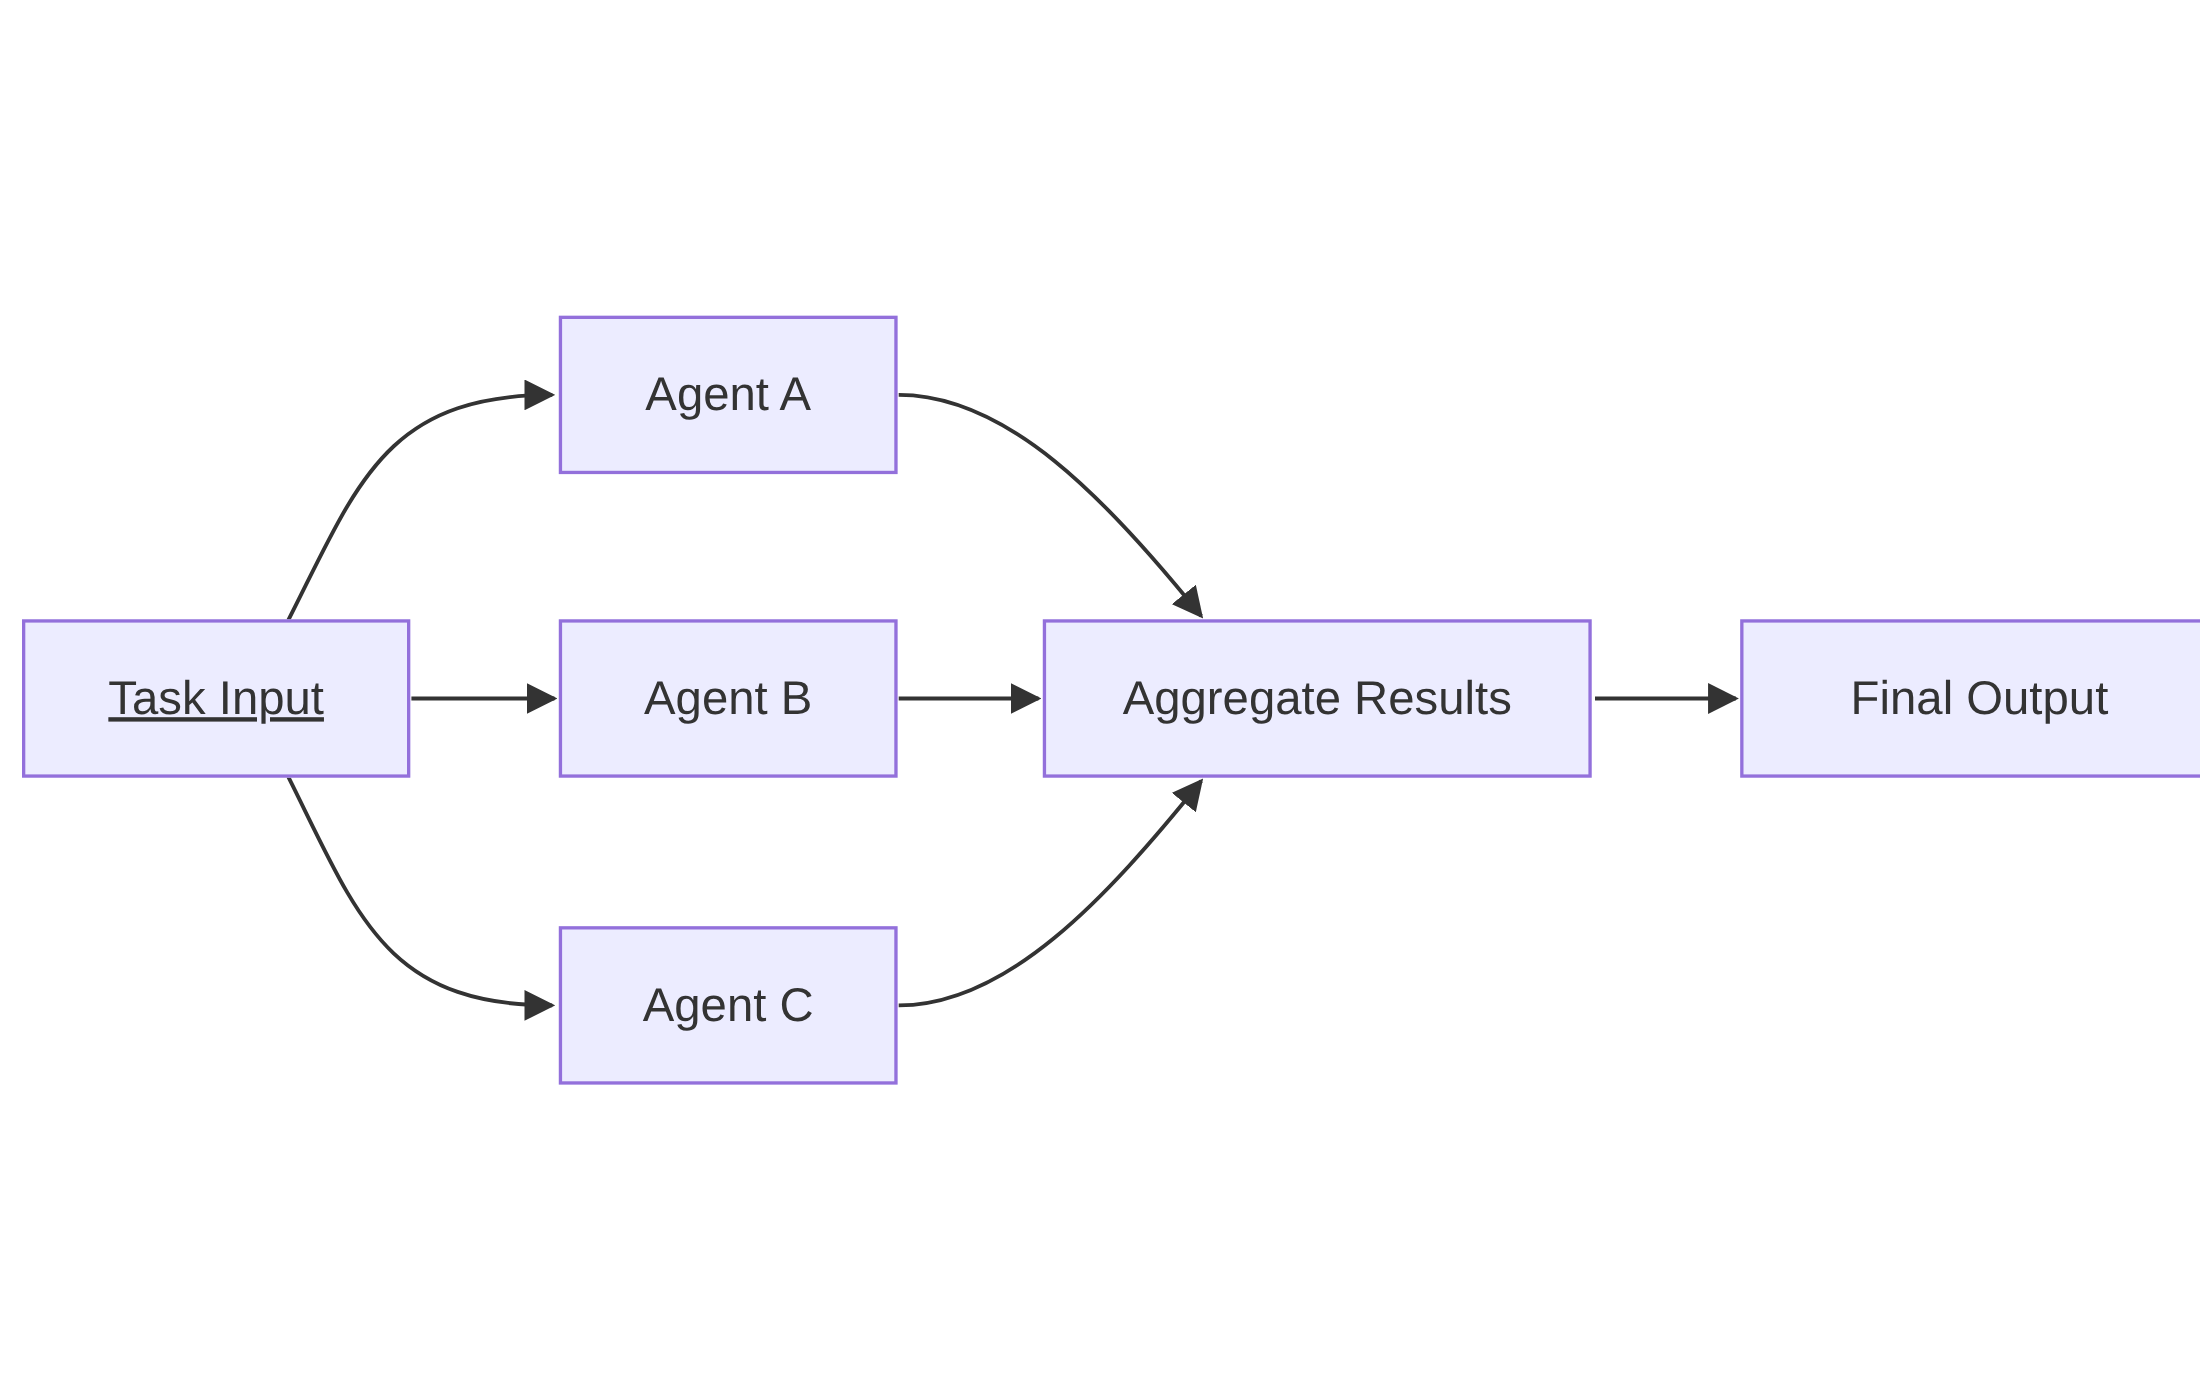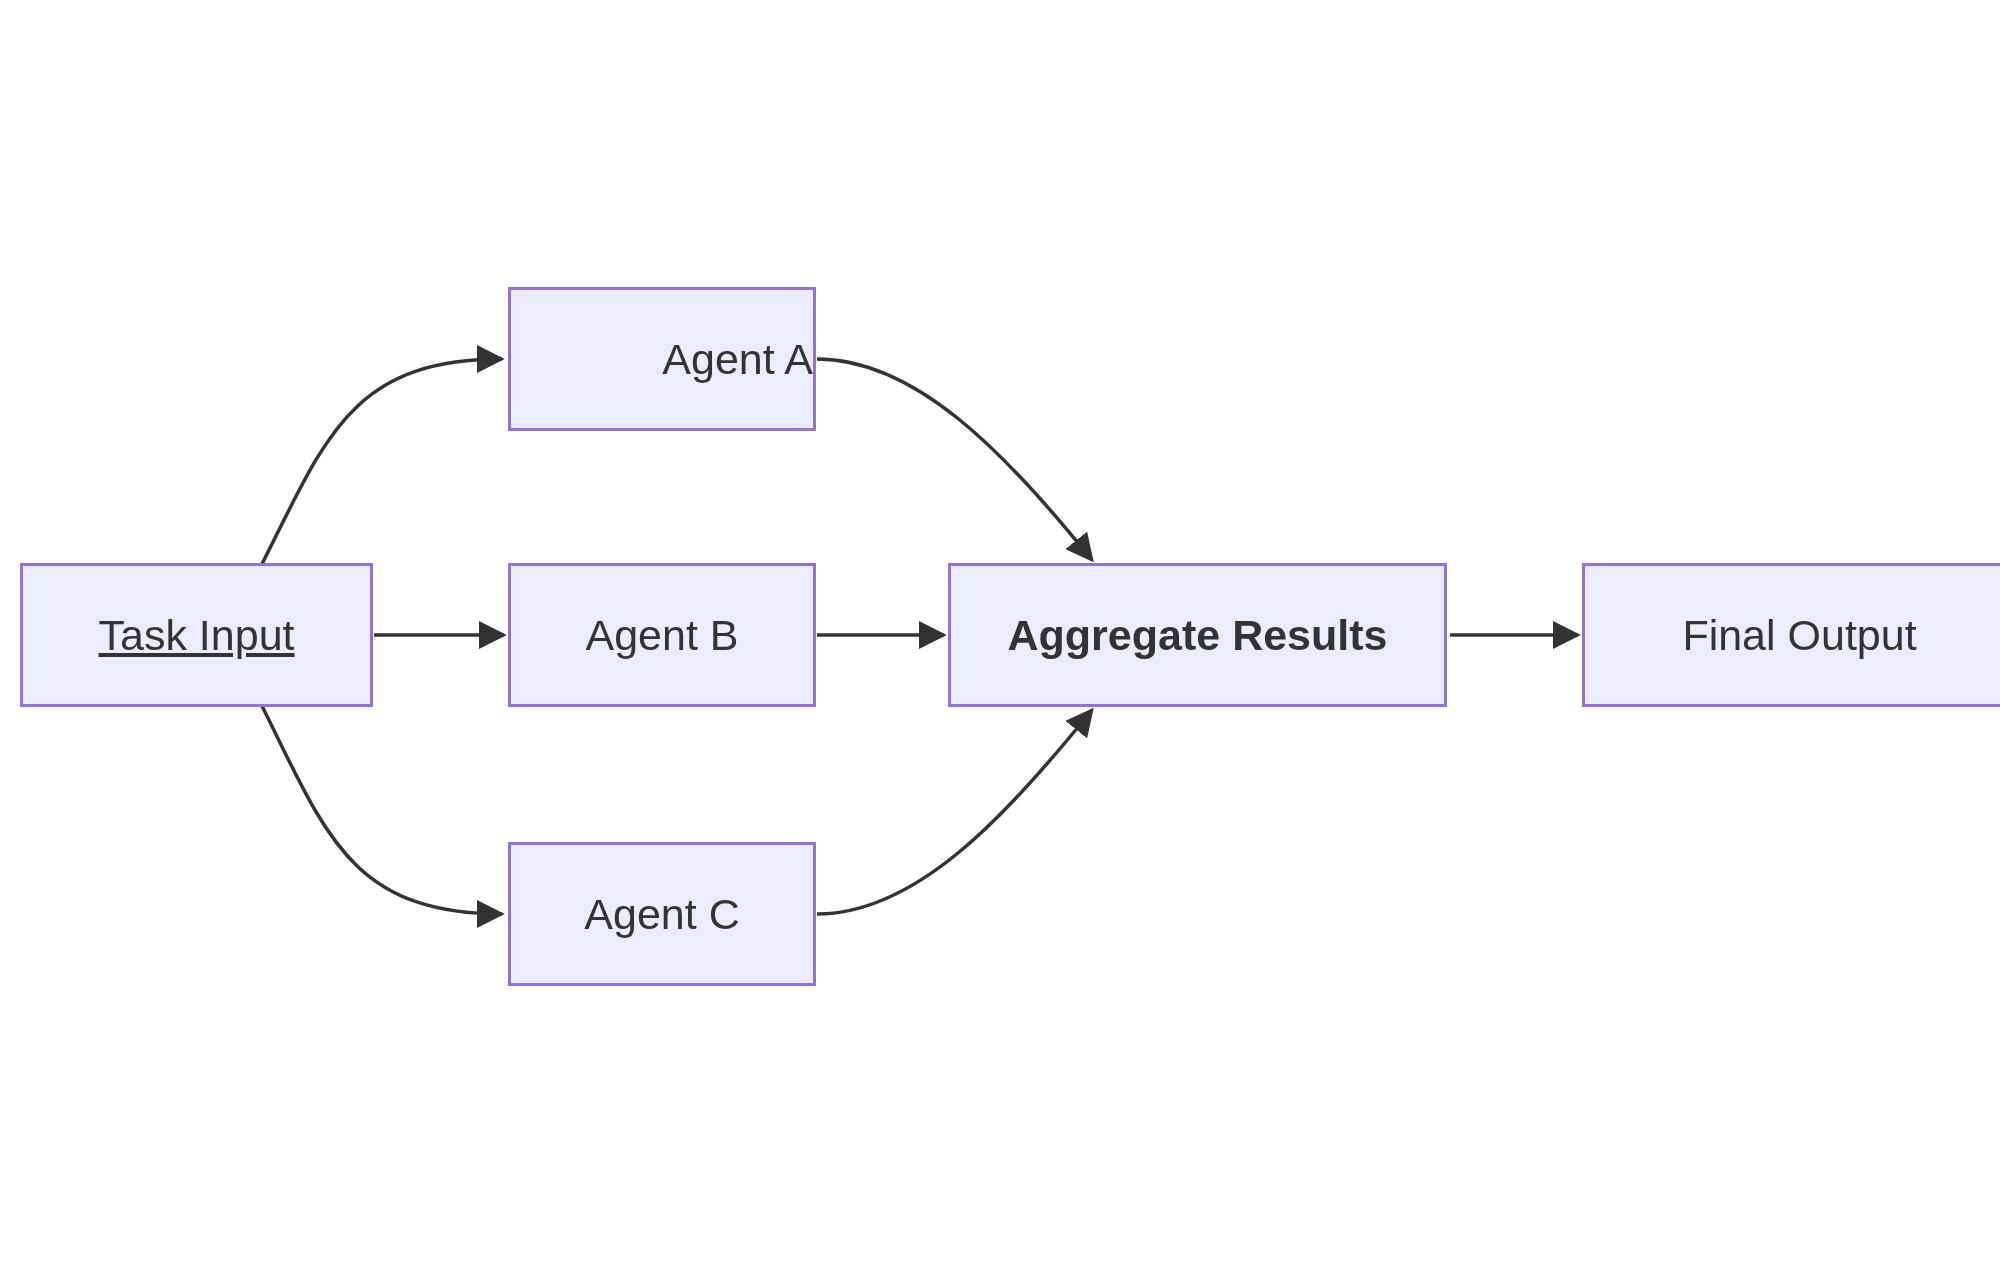--- a/index.html
+++ b/index.html
@@ -43,24 +43,24 @@
     justify-content: center;
     background: var(--node-fill);
     border: 3px solid var(--node-border);
     color: var(--text-color);
     font-size: 43px;
     line-height: 1;
     white-space: nowrap;
     text-align: center;
   }
   .node-task-input       { left: 20px;   top: 563px; width: 353px; height: 144px; text-decoration: underline; }
-  .node-agent-a          { left: 508px;  top: 287px; width: 308px; height: 144px; justify-content: flex-end; }
+  .node-agent-a          { left: 508px;  top: 287px; width: 308px; height: 144px; }
   .node-agent-b          { left: 508px;  top: 563px; width: 308px; height: 144px; }
   .node-agent-c          { left: 508px;  top: 842px; width: 308px; height: 144px; }
-  .node-aggregate        { left: 948px;  top: 563px; width: 499px; height: 144px; font-weight: bold; }
+  .node-aggregate        { left: 948px;  top: 563px; width: 499px; height: 144px; }
   .node-final-output     { left: 1582px; top: 563px; width: 435px; height: 144px; }
 </style>
 </head>
 <body>
 
 <div class="canvas">
 
   <svg class="edge-layer" viewBox="0 0 2000 1272" xmlns="http://www.w3.org/2000/svg">
     <defs>
       <marker id="arrowhead" viewBox="0 0 10 10" refX="9" refY="5" markerWidth="8" markerHeight="8" orient="auto">

